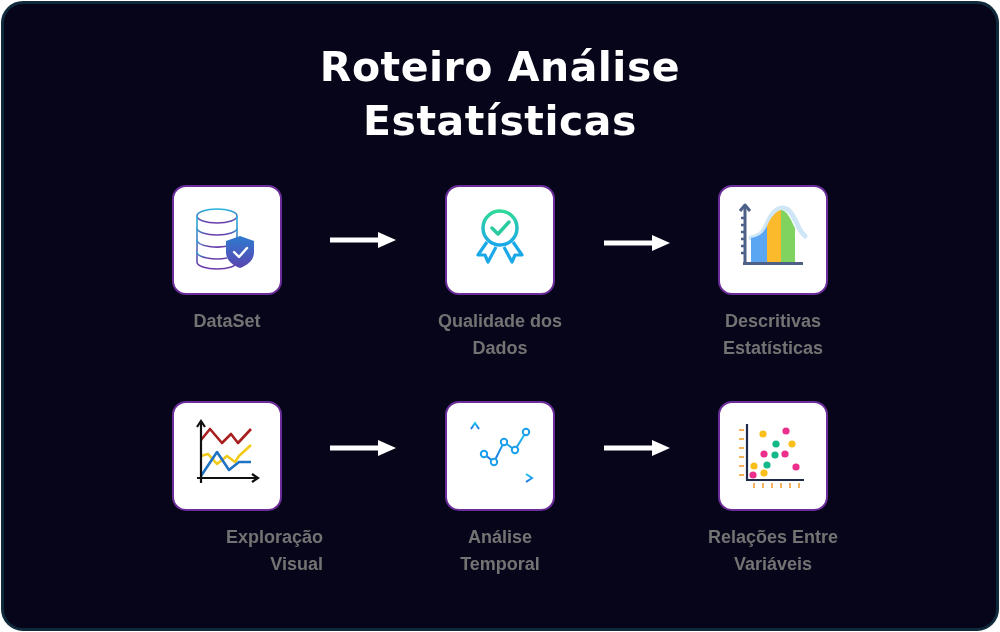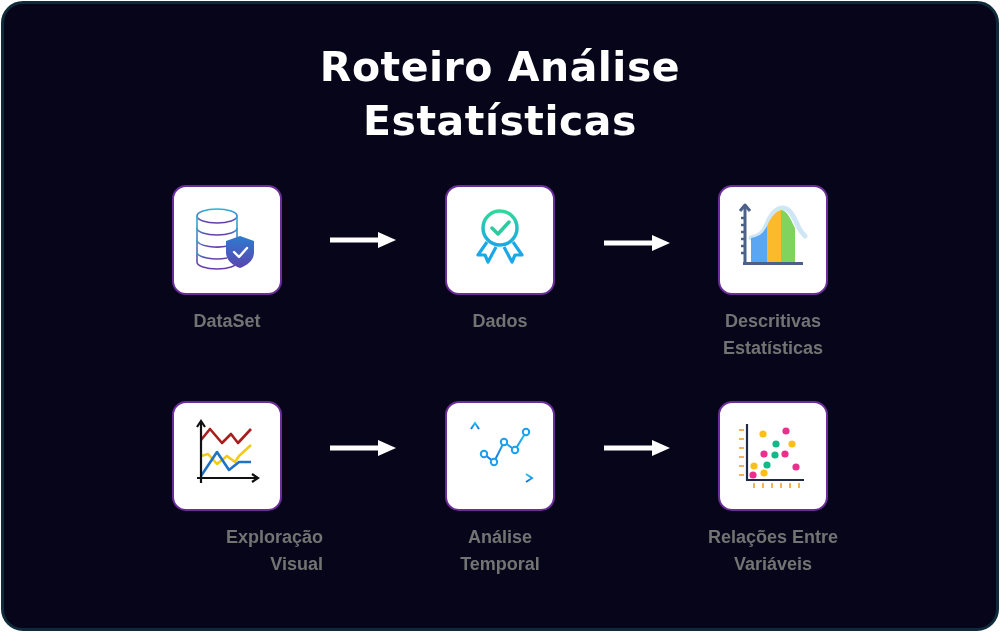--- a/index.html
+++ b/index.html
@@ -75,20 +75,21 @@
           <stop offset="1" stop-color="#1aa8e8"></stop>
       </linearGradient>
     </defs>
     <circle cx="40" cy="28" r="17" fill="none" stroke="url(#gq)" stroke-width="3.5"></circle>
     <path d="M32 28 L38 34 L49 22" fill="none" stroke="#2acb9e" stroke-width="3.5" stroke-linecap="round" stroke-linejoin="round"></path>
     <path d="M27 42 L18 55 L25 55 L28 62 L36 47" fill="none" stroke="#1aa8e8" stroke-width="3.2" stroke-linejoin="round"></path>
     <path d="M53 42 L62 55 L55 55 L52 62 L44 47" fill="none" stroke="#1aa8e8" stroke-width="3.2" stroke-linejoin="round"></path>
   </svg>
 </div>
 <div class="label" style="left:400px; top:308px;">
+  <div>Qualidade dos</div>
   <div>Dados</div>
 </div>
 
 <svg class="arrow" style="left:604px; top:235px;" viewBox="0 0 66 16">
   <rect x="0" y="5.5" width="50" height="5" fill="#ffffff"></rect>
     <polygon points="48,0 66,8 48,16" fill="#ffffff"></polygon>
 </svg>
 
 <div class="card" style="left:718px; top:185px;">
   <svg viewBox="0 0 80 80">

